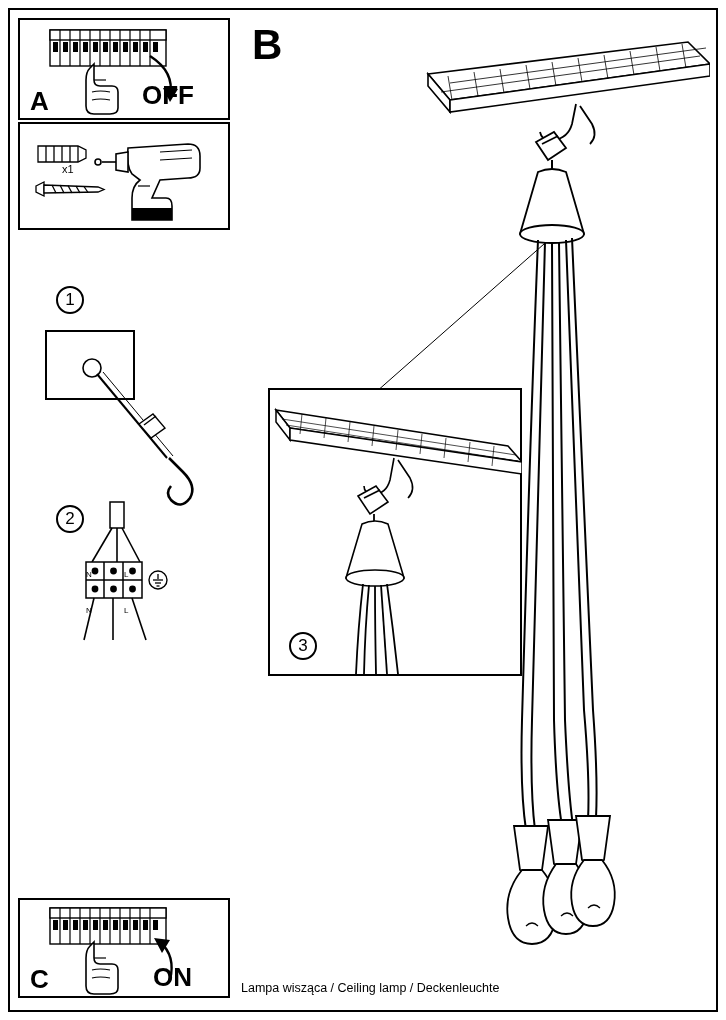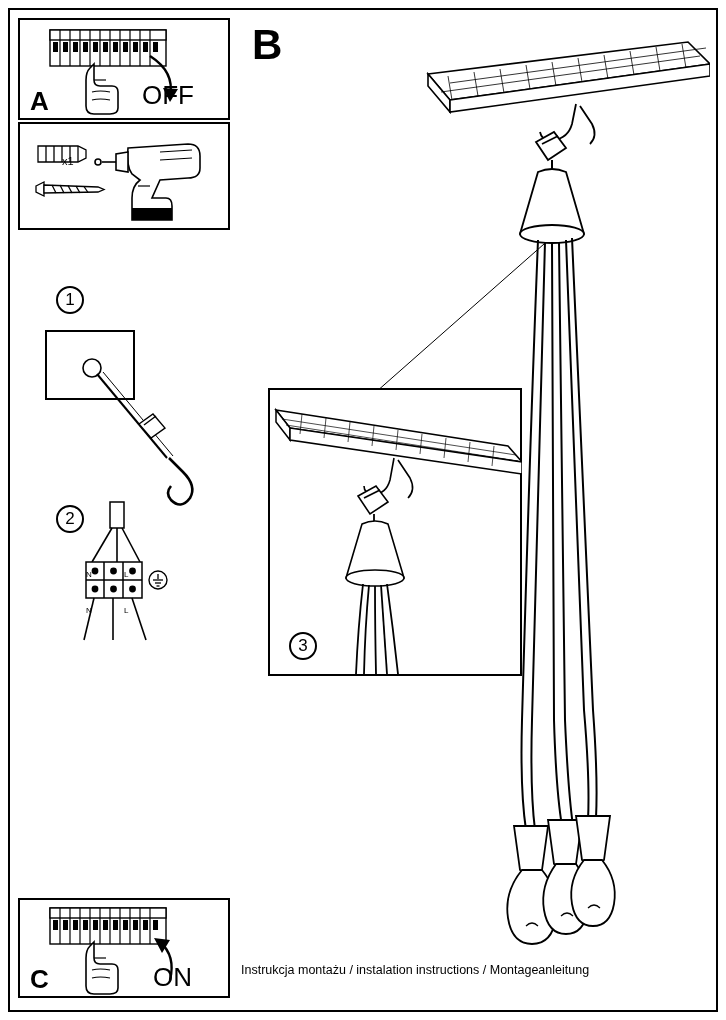--- a/index.html
+++ b/index.html
@@ -41,21 +41,21 @@
   }
   .big-letter {
     position: absolute;
     font-size: 42px;
     font-weight: bold;
     line-height: 1;
   }
   .word {
     position: absolute;
     font-size: 26px;
-    font-weight: normal;
+    font-weight: bold;
     line-height: 1;
   }
   .circ-num {
     position: absolute;
     width: 28px;
     height: 28px;
     border: 2px solid #000;
     border-radius: 50%;
     box-sizing: border-box;
     font-size: 17px;
@@ -157,21 +157,21 @@
         <circle cx="78" cy="38" r="3" fill="#fff"></circle>
       </g>
       <g stroke="#000" fill="none" stroke-width="1.2">
         <path d="M140 28 L172 26"></path>
         <path d="M140 36 L172 34"></path>
         <path d="M118 62 L130 62"></path>
       </g>
       <rect x="112" y="84" width="40" height="12" fill="#000"></rect>
     </svg>
   </div>
-  <div class="x1" style="left:62px; top:156px;">x1</div>
+  <div class="x1" style="left:62px; top:164px;">x1</div>
 
   <div class="circ-num" style="left:56px; top:286px;">1</div>
   <div class="panel" style="left:45px; top:330px; width:90px; height:70px;"></div>
   <svg class="abs" style="left:45px; top:330px;" width="185" height="185" viewBox="0 0 185 185">
 
     <circle cx="47" cy="38" r="9" fill="#fff" stroke="#000" stroke-width="1.6"></circle>
 
     <path d="M52 44 L122 128" stroke="#000" stroke-width="2" fill="none"></path>
     <path d="M58 42 L128 126" stroke="#000" stroke-width="1" fill="none"></path>
 
@@ -370,14 +370,14 @@
       <path d="M72 70 Q80 68 90 70" stroke="#000" stroke-width="1.2" fill="none"></path>
       <path d="M72 78 Q80 76 90 78" stroke="#000" stroke-width="1.2" fill="none"></path>
 
       <path d="M150 80 Q156 56 140 42" stroke="#000" stroke-width="2.4" fill="none"></path>
       <path d="M134 38 L150 40 L142 53 Z" fill="#000"></path>
     </svg>
   </div>
   <div class="step-letter" style="left:30px; top:966px;">C</div>
   <div class="word" style="left:153px; top:964px;">ON</div>
 
-  <div class="cap" style="left:241px; top:962px;">Instrukcja montażu / instalation instructions / Montageanleitung</div>
+  <div class="cap" style="left:241px; top:980px;">Lampa wisząca / Ceiling lamp  / Deckenleuchte</div>
 </div>
 
 </body></html>

